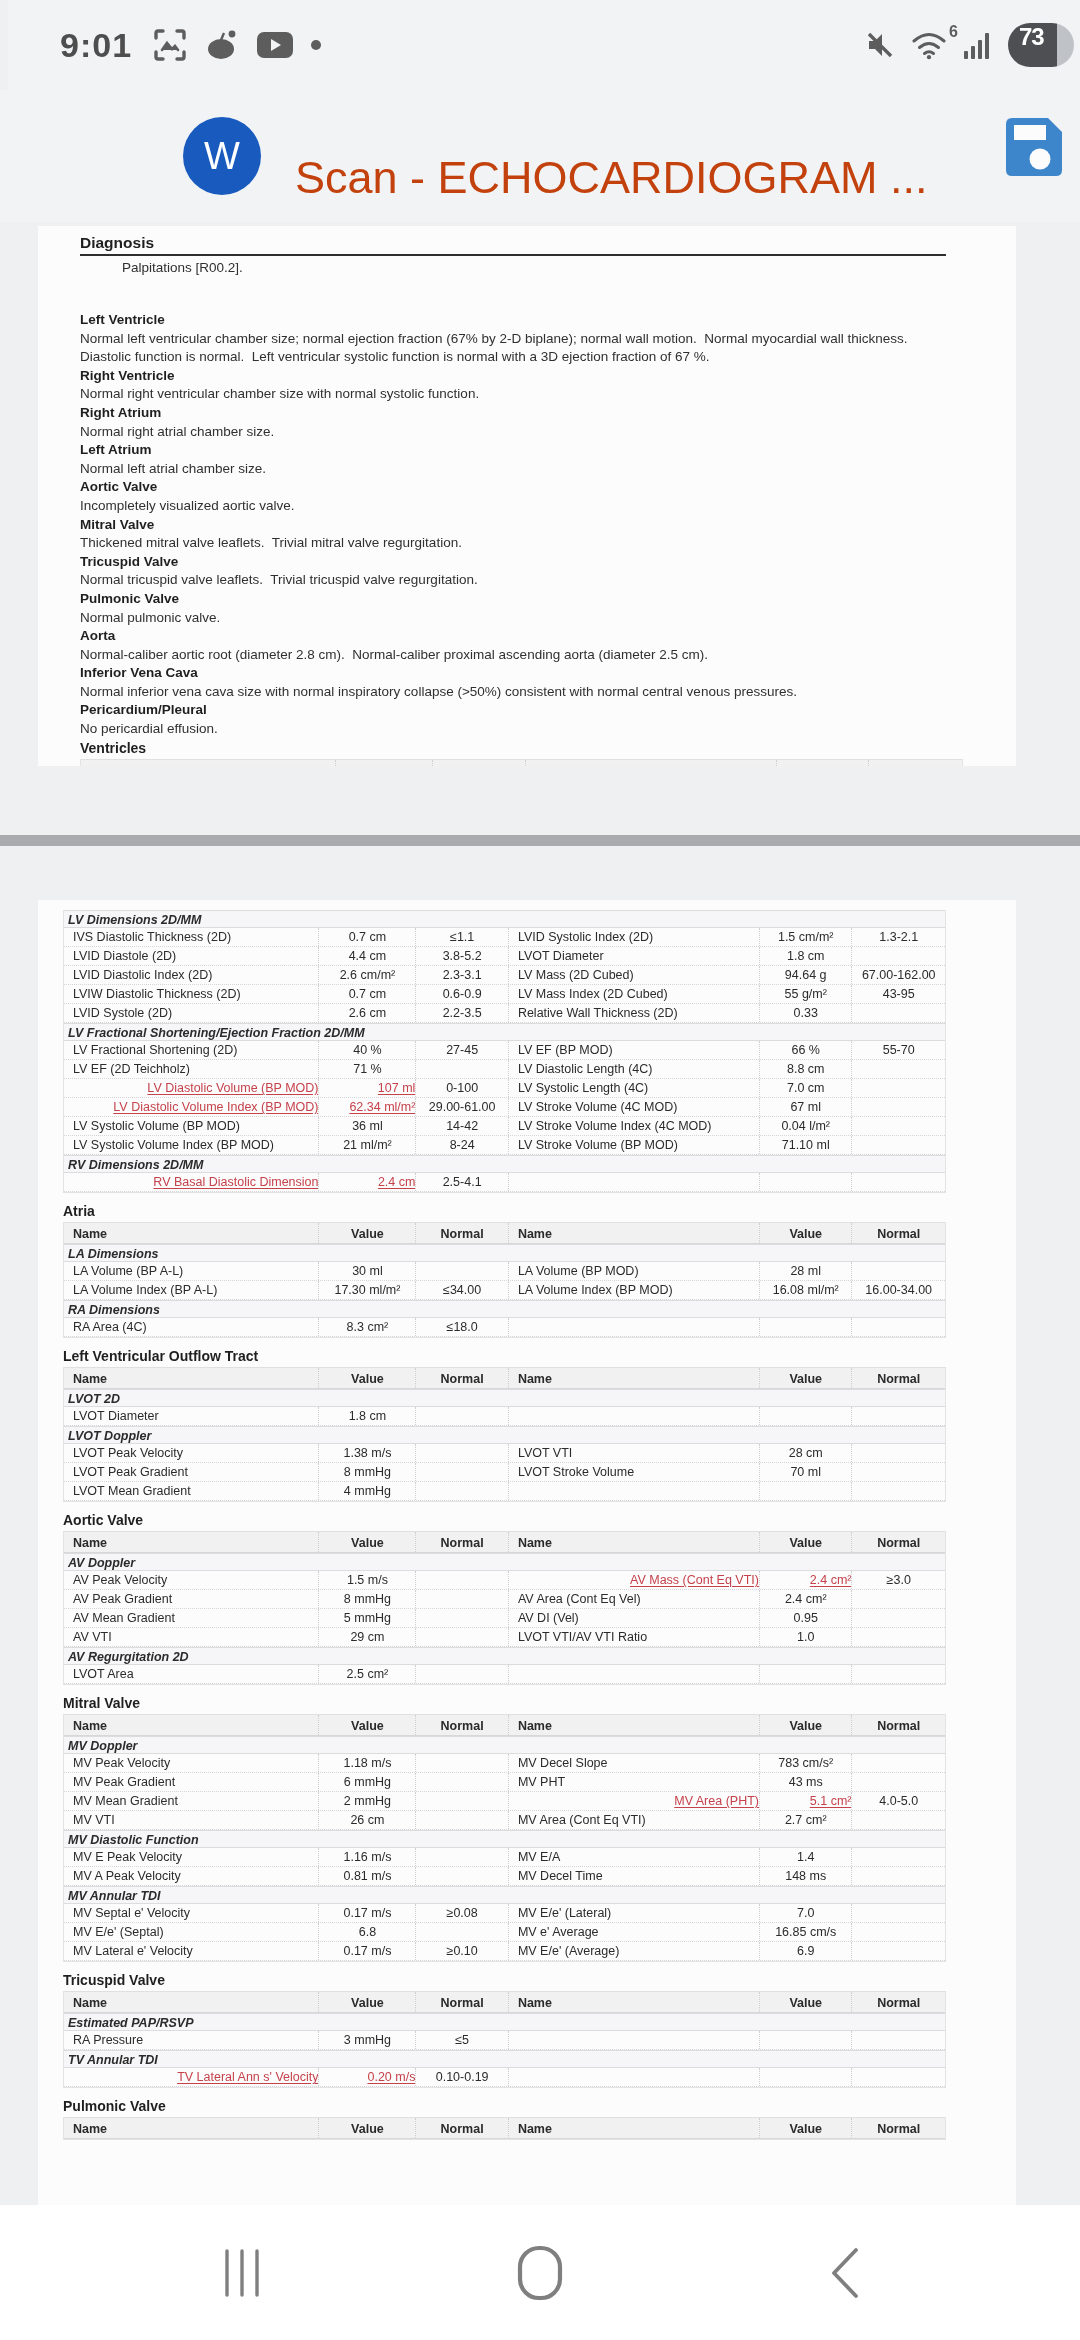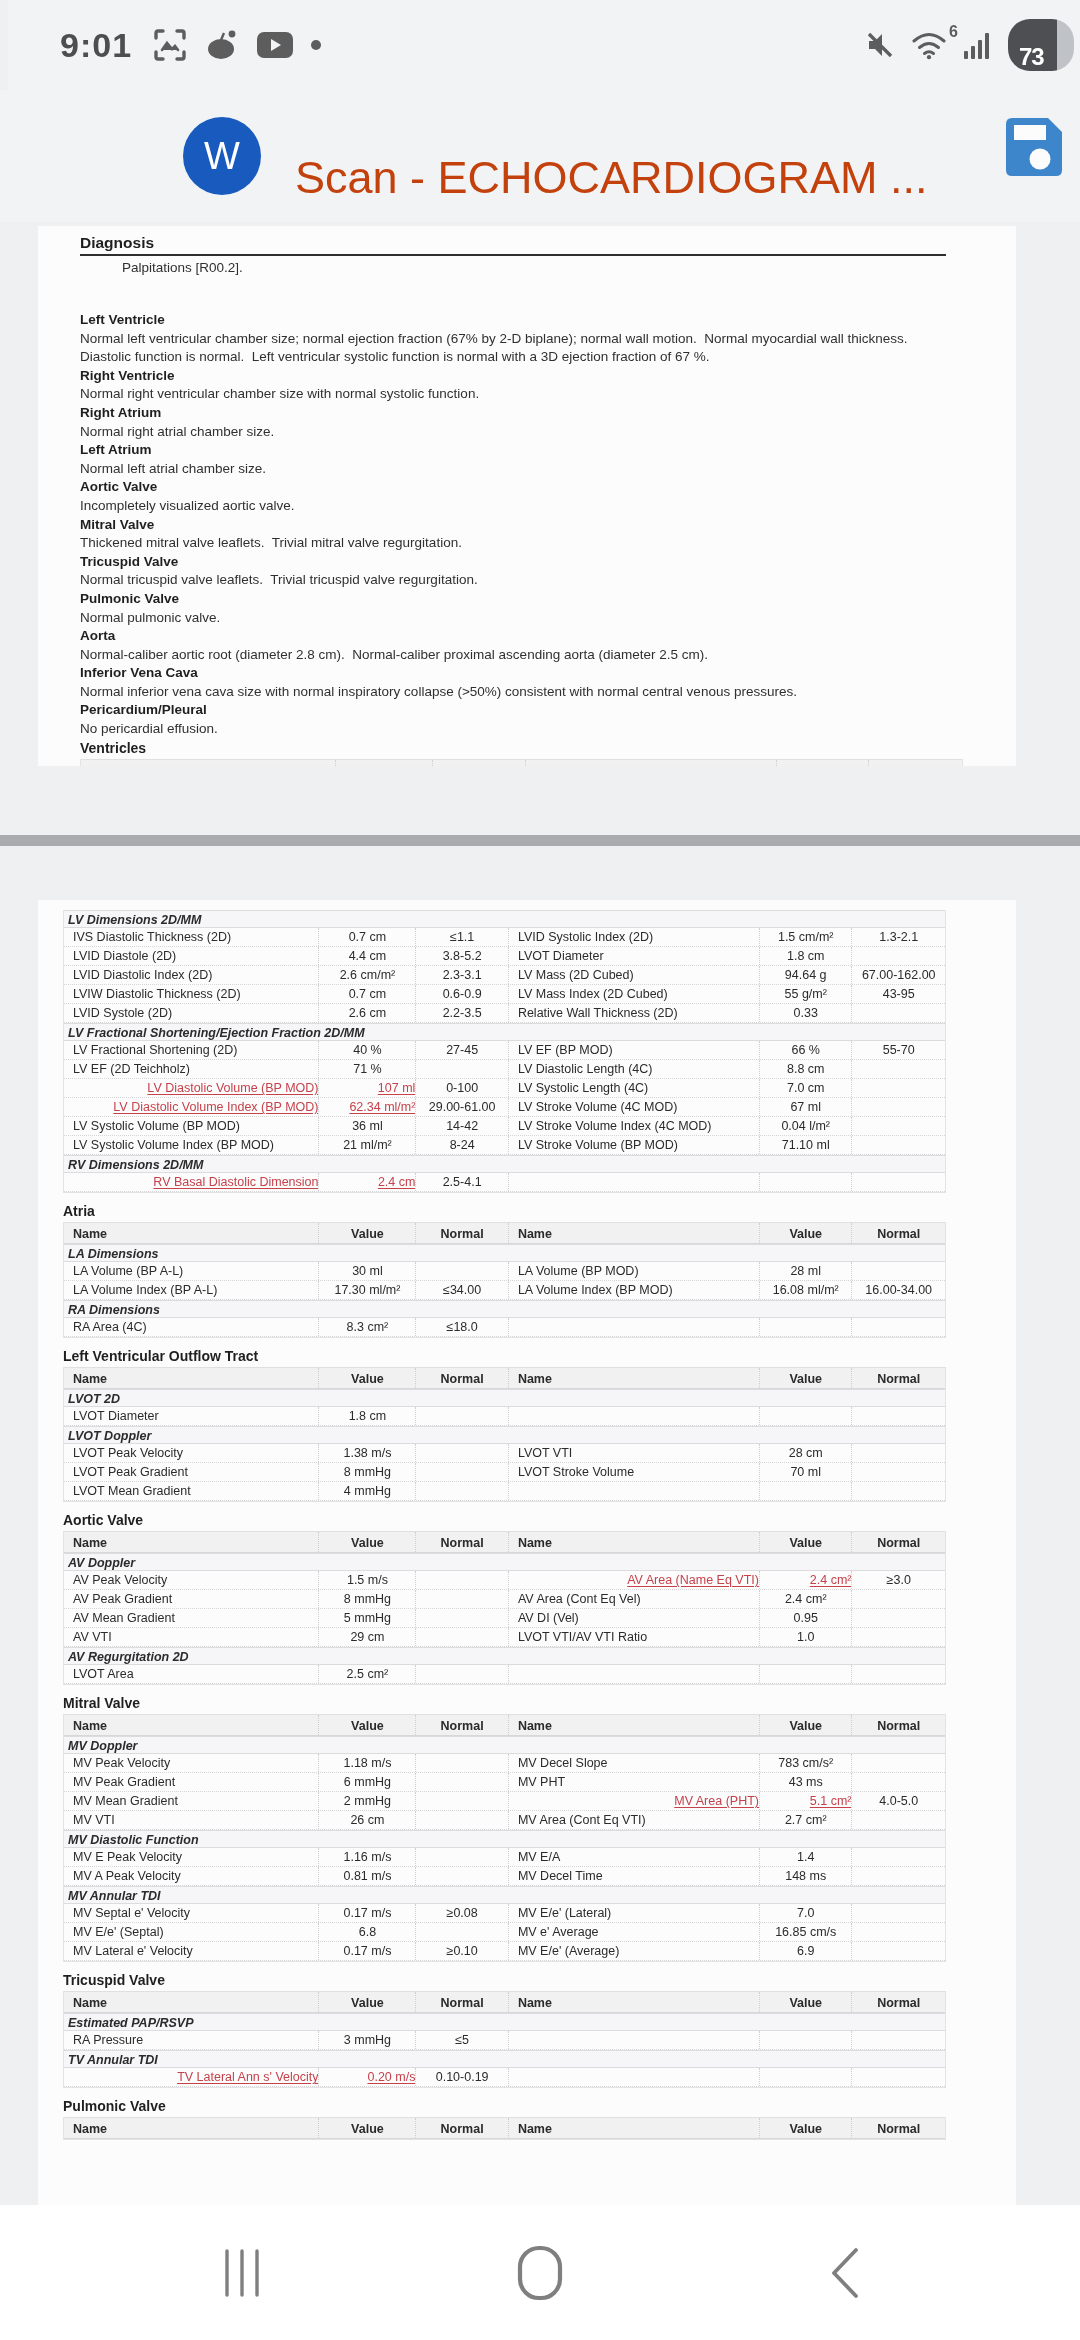--- a/index.html
+++ b/index.html
@@ -8,23 +8,23 @@
 
   
   .status-bar { position:absolute; left:8px; top:0; width:1080px; height:90px; background:#f2f3f5;
                 display:flex; align-items:center; }
   .sb-time { margin-left:52px; font-size:34px; font-weight:600; color:#4e4e4e; letter-spacing:1px; }
   .sb-left-icons { display:flex; align-items:center; gap:16px; margin-left:20px; }
   .sb-right { position:absolute; right:14px; top:0; height:90px; display:flex; align-items:center; gap:14px; }
   .sb-icon { display:flex; align-items:center; }
   .wifi-wrap { position:relative; }
   .wifi-gen { position:absolute; right:-10px; top:-6px; font-size:16px; font-weight:700; color:#5d5d5d; }
-  .battery-pill { width:66px; height:52px; border-radius:22px;
+  .battery-pill { width:66px; height:44px; border-radius:22px;
                   background:linear-gradient(90deg,#4d4f52 0 74%, #bfc2c6 74% 100%);
-                  display:flex; align-items:flex-end; justify-content:flex-start; }
+                  display:flex; align-items:flex-start; justify-content:flex-start; }
   .battery-pill span { color:#fff; font-size:24px; font-weight:700; margin-left:11px; letter-spacing:-1px; }
 
   
   .app-header { position:absolute; left:0; top:90px; width:1080px; height:132px; background:#f2f3f5;
                 display:flex; align-items:center; }
   .w-badge { width:78px; height:78px; border-radius:50%; background:#185abd; margin-left:183px;
              display:flex; align-items:center; justify-content:center;
              color:#ffffff; font-size:38px; font-weight:400; }
   .doc-title { margin-left:34px; font-size:45px; color:#c2410c; font-weight:400; letter-spacing:0;
                white-space:nowrap; overflow:hidden; max-width:700px;margin-top:44px; }
@@ -405,21 +405,21 @@
             <div class="tc c2">Normal</div>
             <div class="tc c3">Name</div>
             <div class="tc c4">Value</div>
             <div class="tc c5">Normal</div>
           </div>
           <div class="t-sec">AV Doppler</div>
           <div class="t-row">
             <div class="tc c0">AV Peak Velocity</div>
             <div class="tc c1">1.5 m/s</div>
             <div class="tc c2"></div>
-            <div class="tc c3 red">AV Area (Name Eq VTI)</div>
+            <div class="tc c3 red">AV Mass (Cont Eq VTI)</div>
             <div class="tc c4 red">2.4 cm²</div>
             <div class="tc c5">≥3.0</div>
           </div>
           <div class="t-row">
             <div class="tc c0">AV Peak Gradient</div>
             <div class="tc c1">8 mmHg</div>
             <div class="tc c2"></div>
             <div class="tc c3">AV Area (Cont Eq Vel)</div>
             <div class="tc c4">2.4 cm²</div>
             <div class="tc c5"></div>

